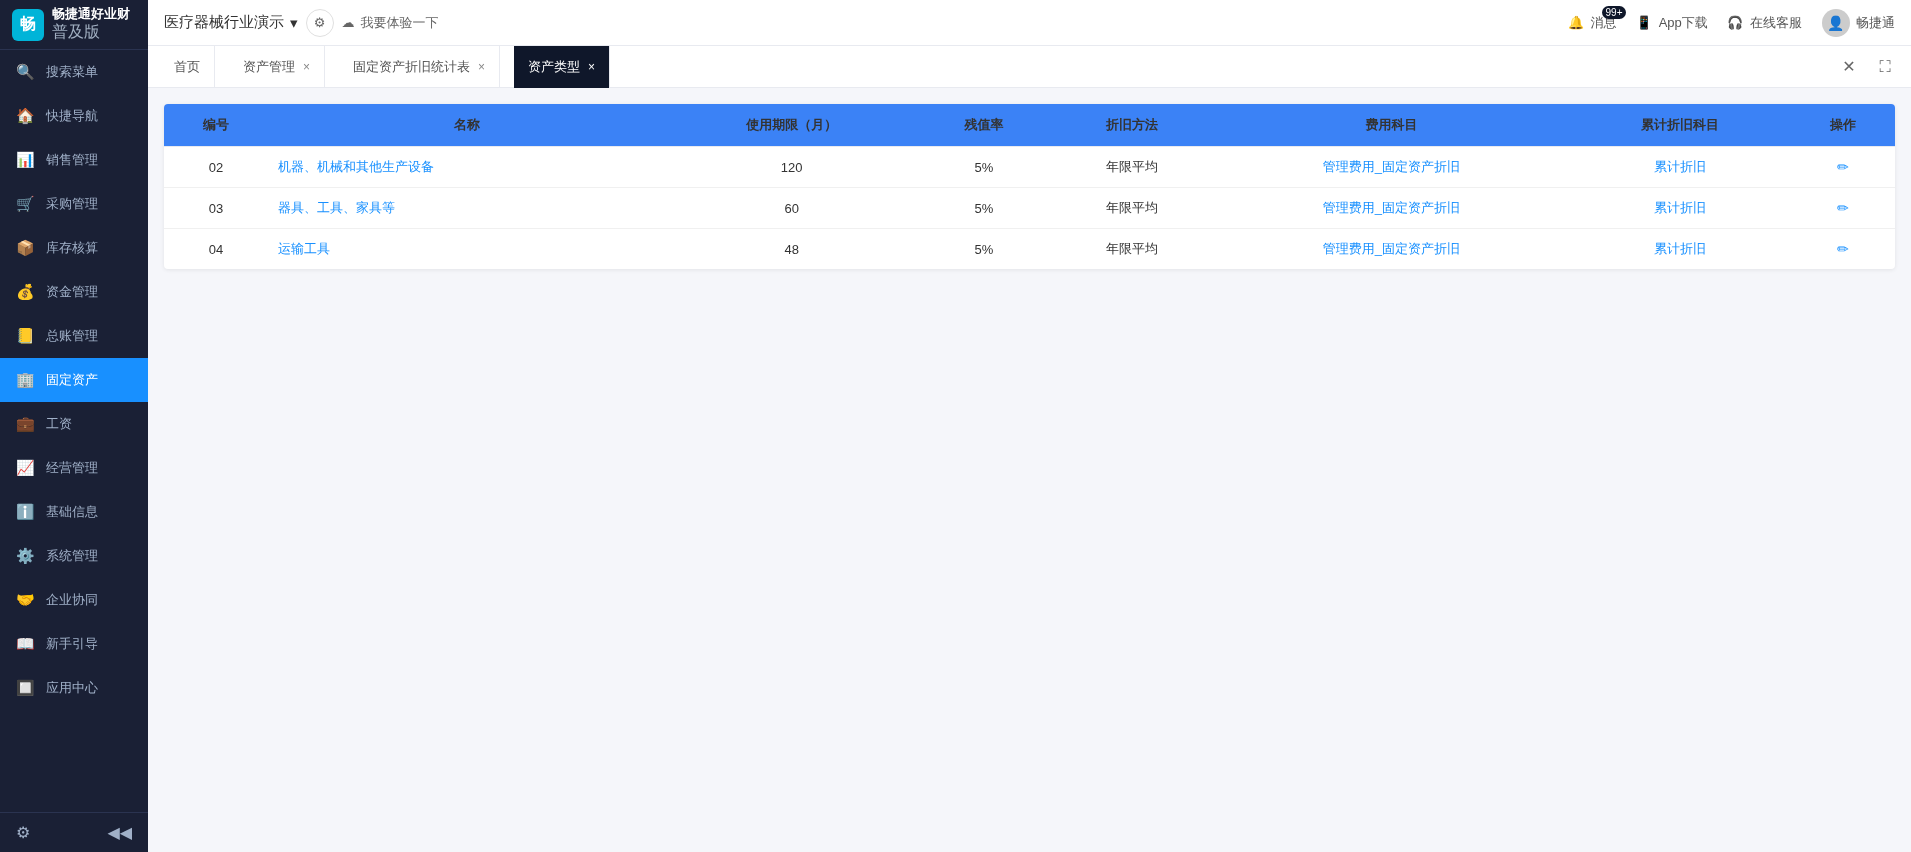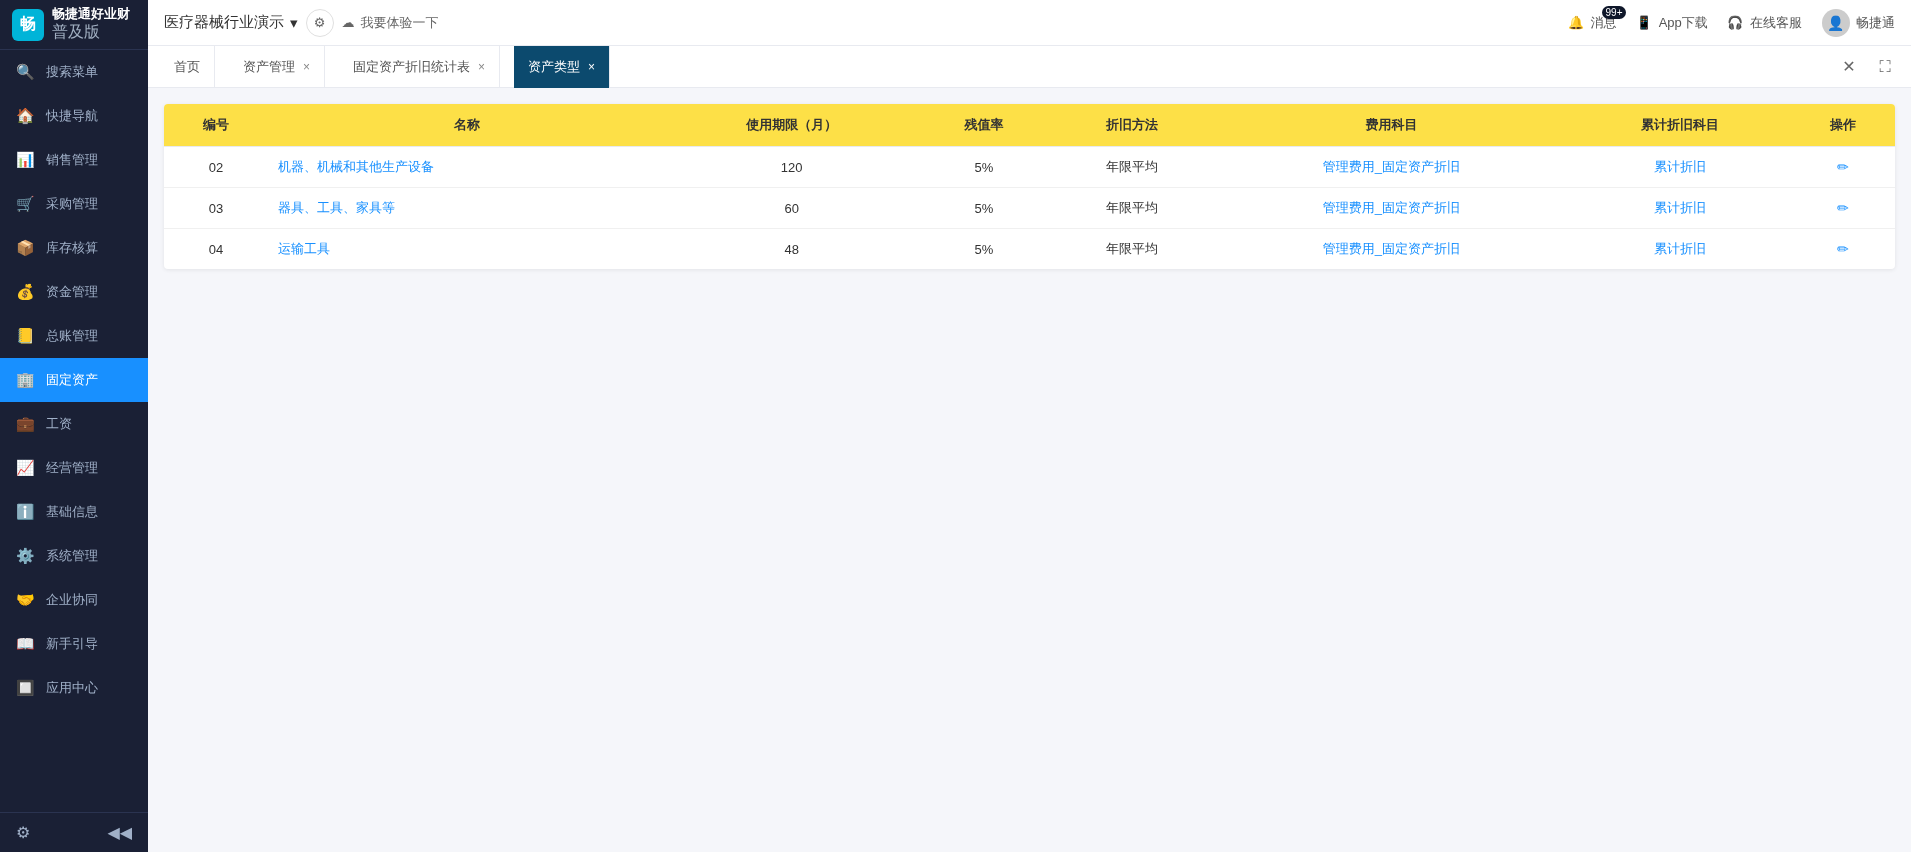--- a/index.html
+++ b/index.html
@@ -194,21 +194,21 @@
       padding: 0 14px;
       height: 42px;
       cursor: pointer;
       color: #555;
       font-size: 13px;
       border-right: 1px solid #e8eaf0;
       gap: 6px;
       white-space: nowrap;
     }
     .tab-item.active {
-      background: #0c4a6e;
+      background: #0f172a;
       color: #fff;
       border-radius: 0;
     }
     .tab-close {
       font-size: 12px;
       color: #888;
       cursor: pointer;
       margin-left: 2px;
     }
     .tab-item.active .tab-close { color: #fff; }
@@ -279,21 +279,21 @@
     
     .data-table {
       width: 100%;
       border-collapse: collapse;
       background: #fff;
       border-radius: 4px;
       overflow: hidden;
       box-shadow: 0 1px 4px rgba(0,0,0,0.08);
     }
     .data-table th {
-      background: #fde047;
+      background: #3b82f6;
       color: #333;
       font-weight: 600;
       padding: 12px 10px;
       text-align: center;
       font-size: 13px;
       border-bottom: 1px solid #e8eaf0;
     }
     .data-table td {
       padding: 11px 10px;
       text-align: center;

